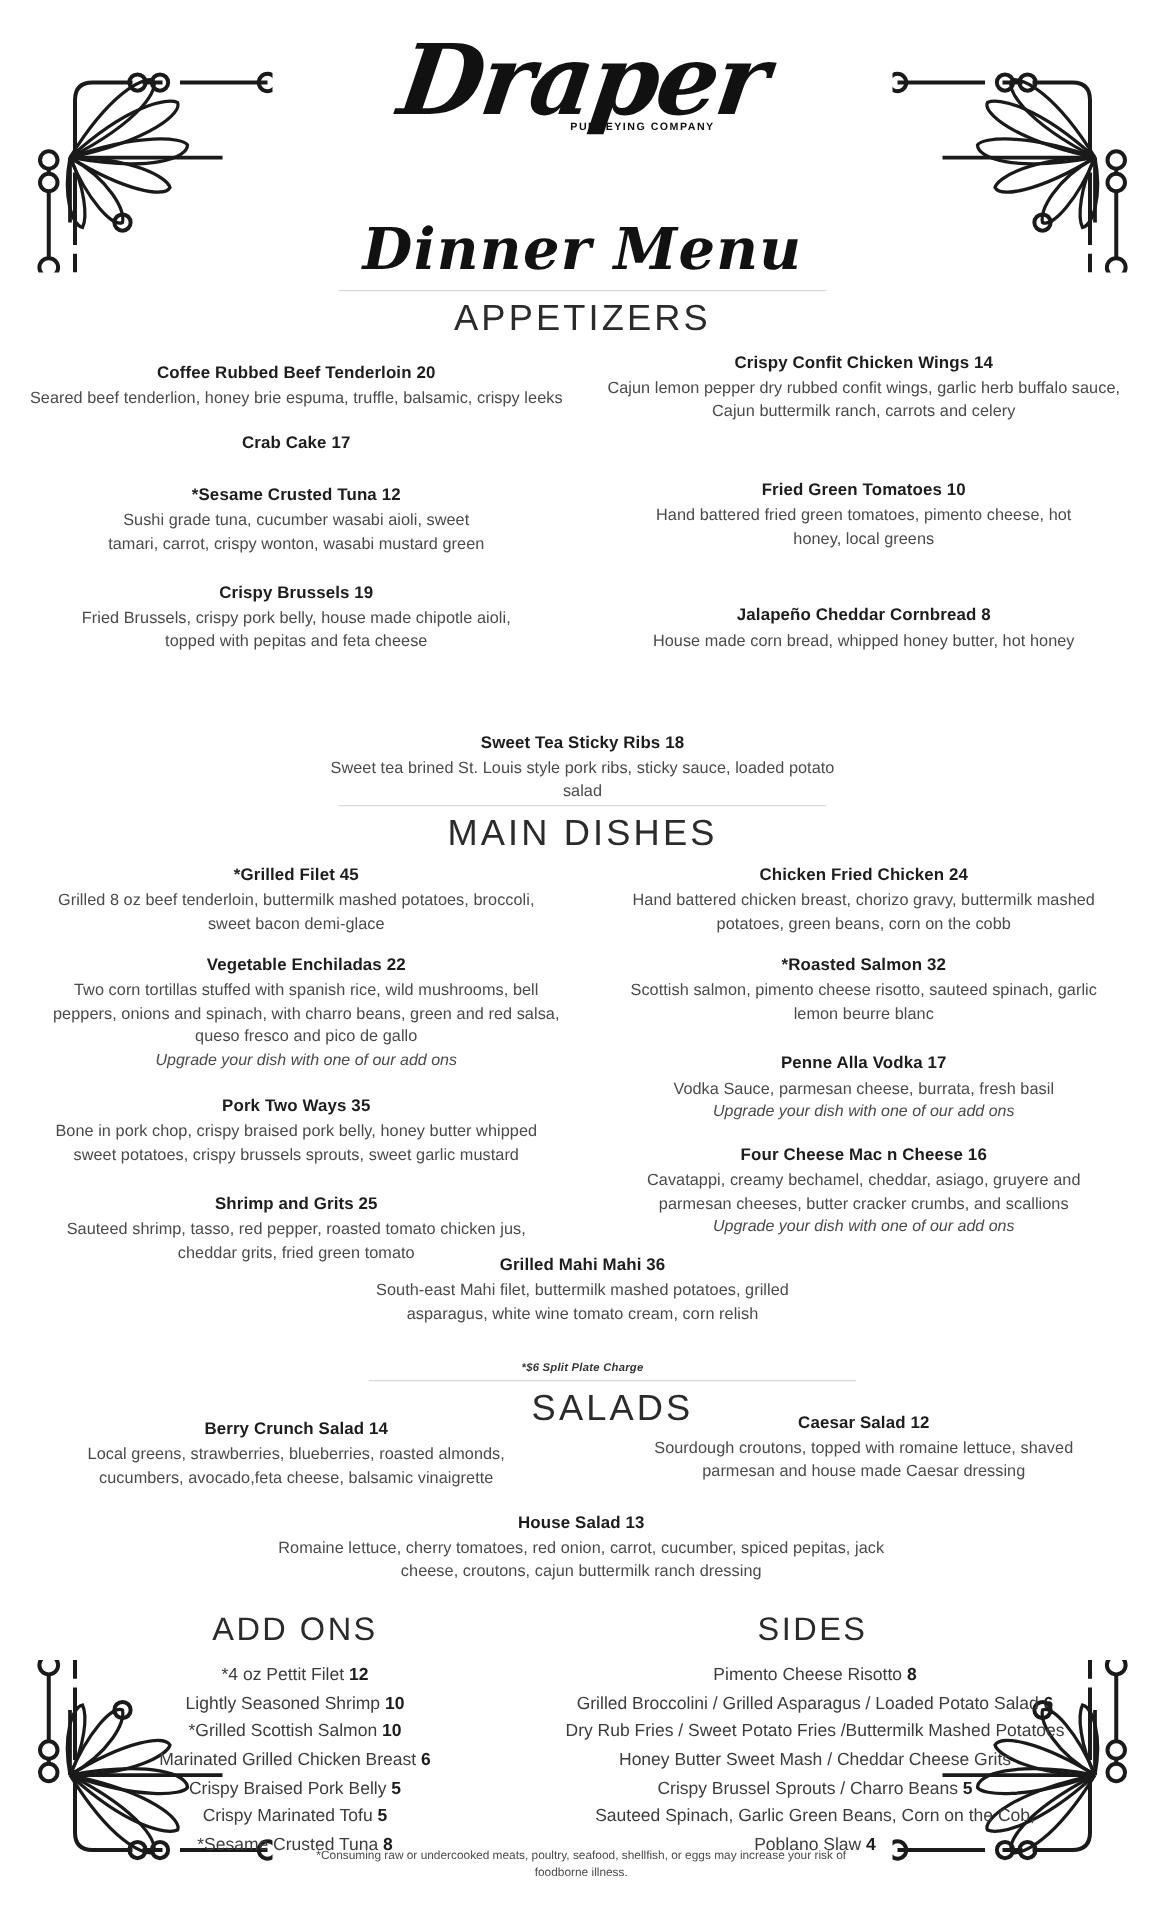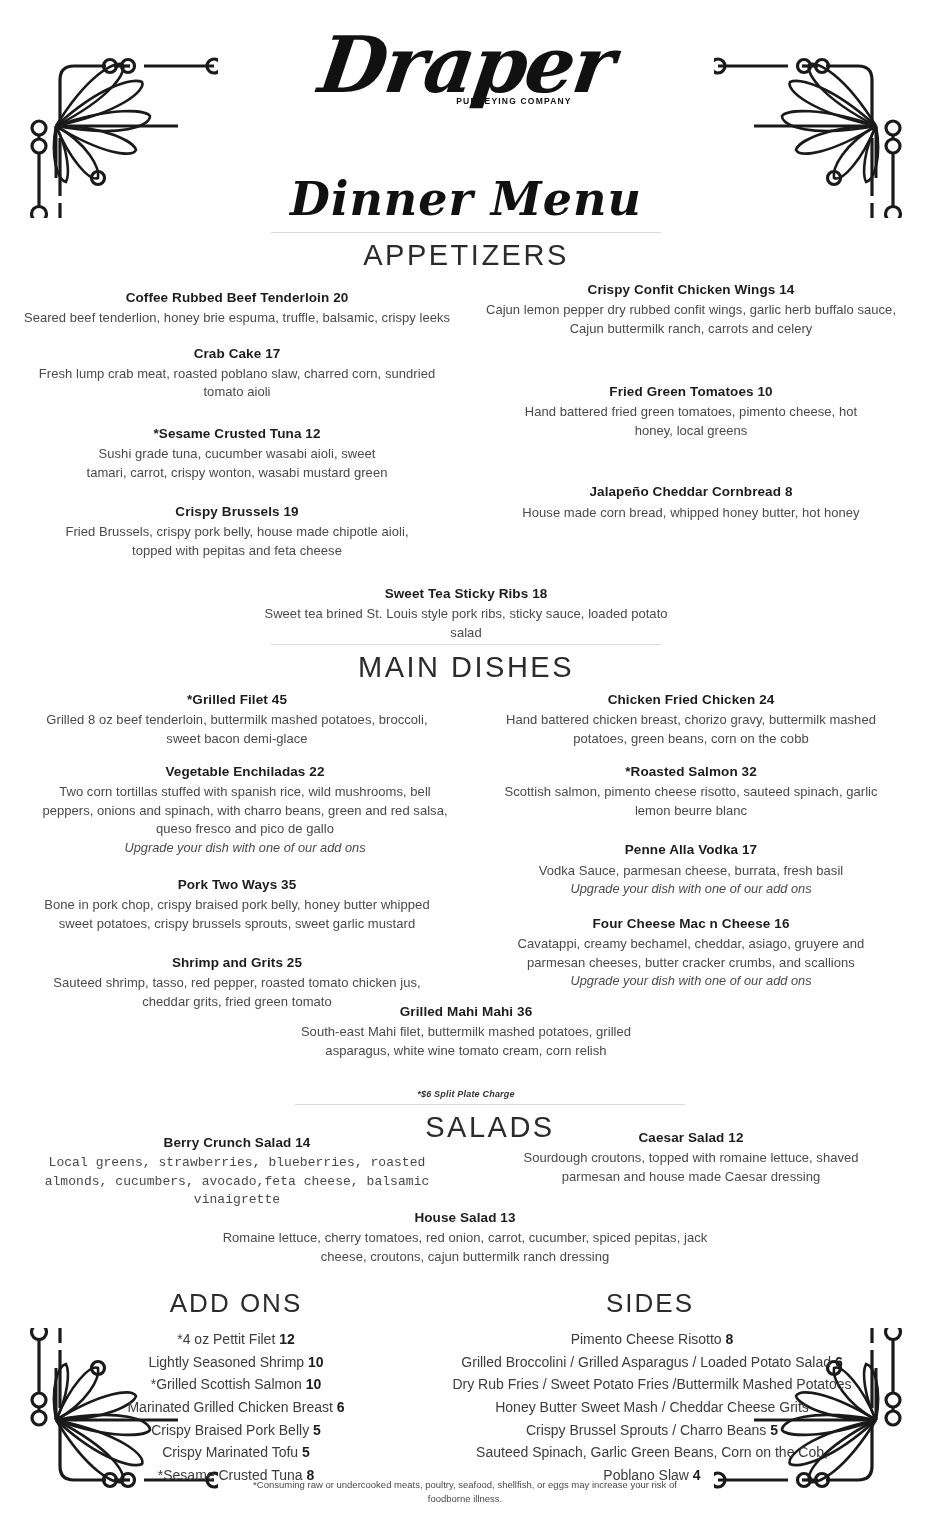--- a/index.html
+++ b/index.html
@@ -211,21 +211,20 @@
     <div class="section-head">APPETIZERS</div>
   </div>
 
   <div class="col colL" style="top:288px;">
     <div class="item">
       <div class="item-name">Coffee Rubbed Beef Tenderloin  20</div>
       <div class="item-desc">Seared beef tenderlion, honey brie espuma, truffle, balsamic, crispy leeks</div>
     </div>
     <div class="item" style="margin-top:16px;">
       <div class="item-name">Crab Cake   17</div>
-      <div class="item-desc">Fresh lump crab meat, roasted poblano slaw, charred corn, sundried tomato aioli</div>
     </div>
     <div class="item" style="margin-top:22px;">
       <div class="item-name">*Sesame Crusted Tuna   12</div>
       <div class="item-desc" style="padding:0 58px;">Sushi grade tuna, cucumber wasabi aioli, sweet tamari, carrot, crispy wonton, wasabi mustard green</div>
     </div>
     <div class="item" style="margin-top:20px;">
       <div class="item-name">Crispy Brussels   19</div>
       <div class="item-desc" style="padding:0 36px;">Fried Brussels, crispy pork belly, house made chipotle aioli, topped with pepitas and feta cheese</div>
     </div>
   </div>
@@ -308,21 +307,21 @@
   <div class="split-note" style="top:1089px;">*$6  Split Plate Charge</div>
 
   <div class="sec-wrap" style="top:1104px;margin-left:48px;">
     <div class="divider"></div>
     <div class="section-head">SALADS</div>
   </div>
 
   <div class="col colL" style="top:1133px;">
     <div class="item">
       <div class="item-name">Berry Crunch Salad 14</div>
-      <div class="item-desc" style="padding:0 20px;font-family:Liberation Mono, monospace;">Local greens, strawberries, blueberries, roasted almonds, cucumbers, avocado,feta cheese, balsamic vinaigrette</div>
+      <div class="item-desc" style="padding:0 20px;">Local greens, strawberries, blueberries, roasted almonds, cucumbers, avocado,feta cheese, balsamic vinaigrette</div>
     </div>
   </div>
 
   <div class="col colR" style="top:1128px;">
     <div class="item">
       <div class="item-name">Caesar Salad  12</div>
       <div class="item-desc" style="padding:0 26px;">Sourdough croutons, topped with romaine lettuce, shaved parmesan and house made Caesar dressing</div>
     </div>
   </div>
 

